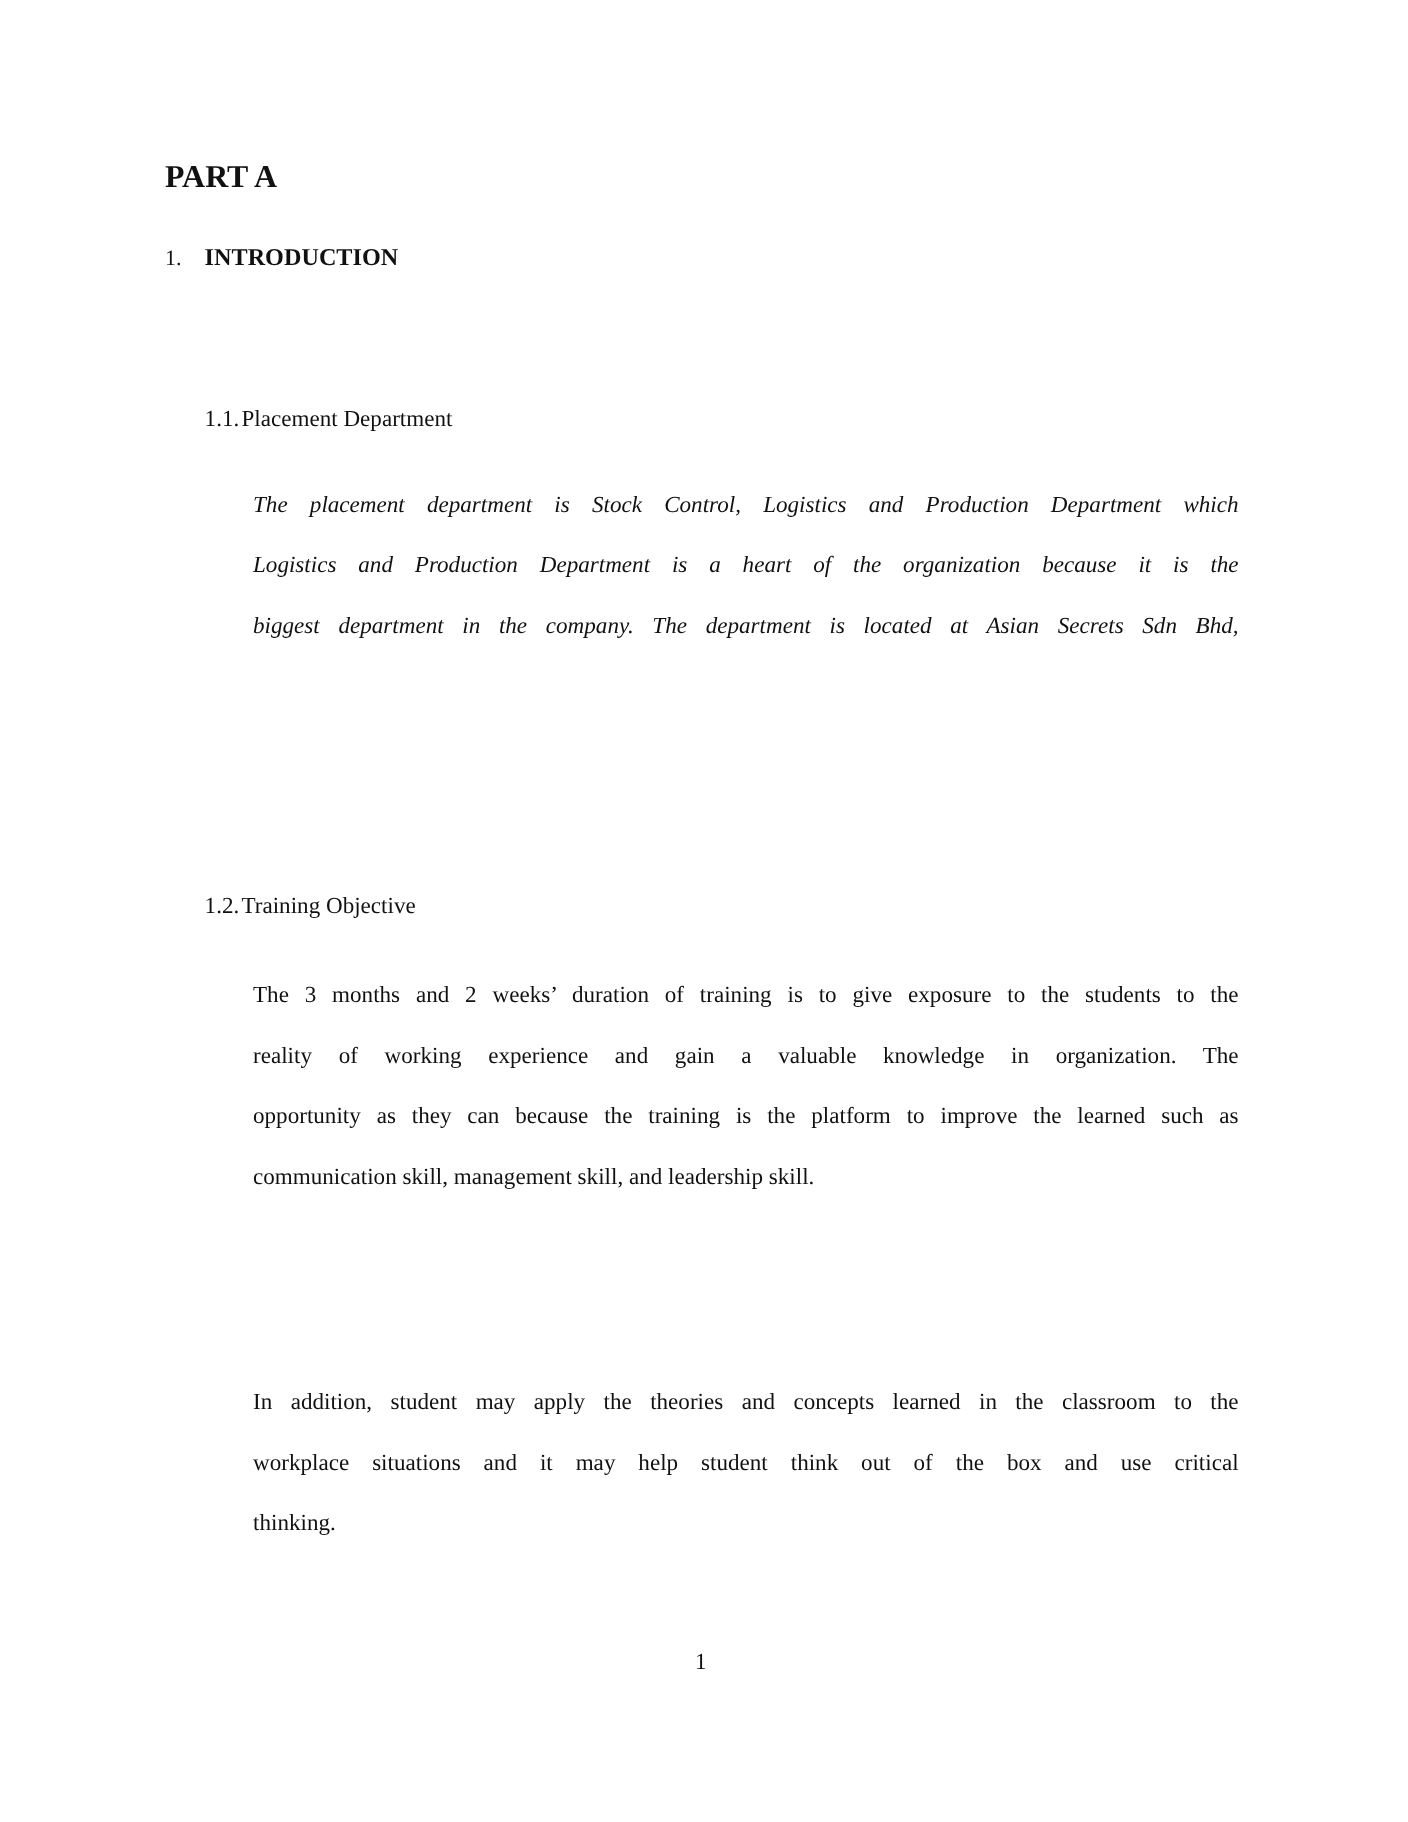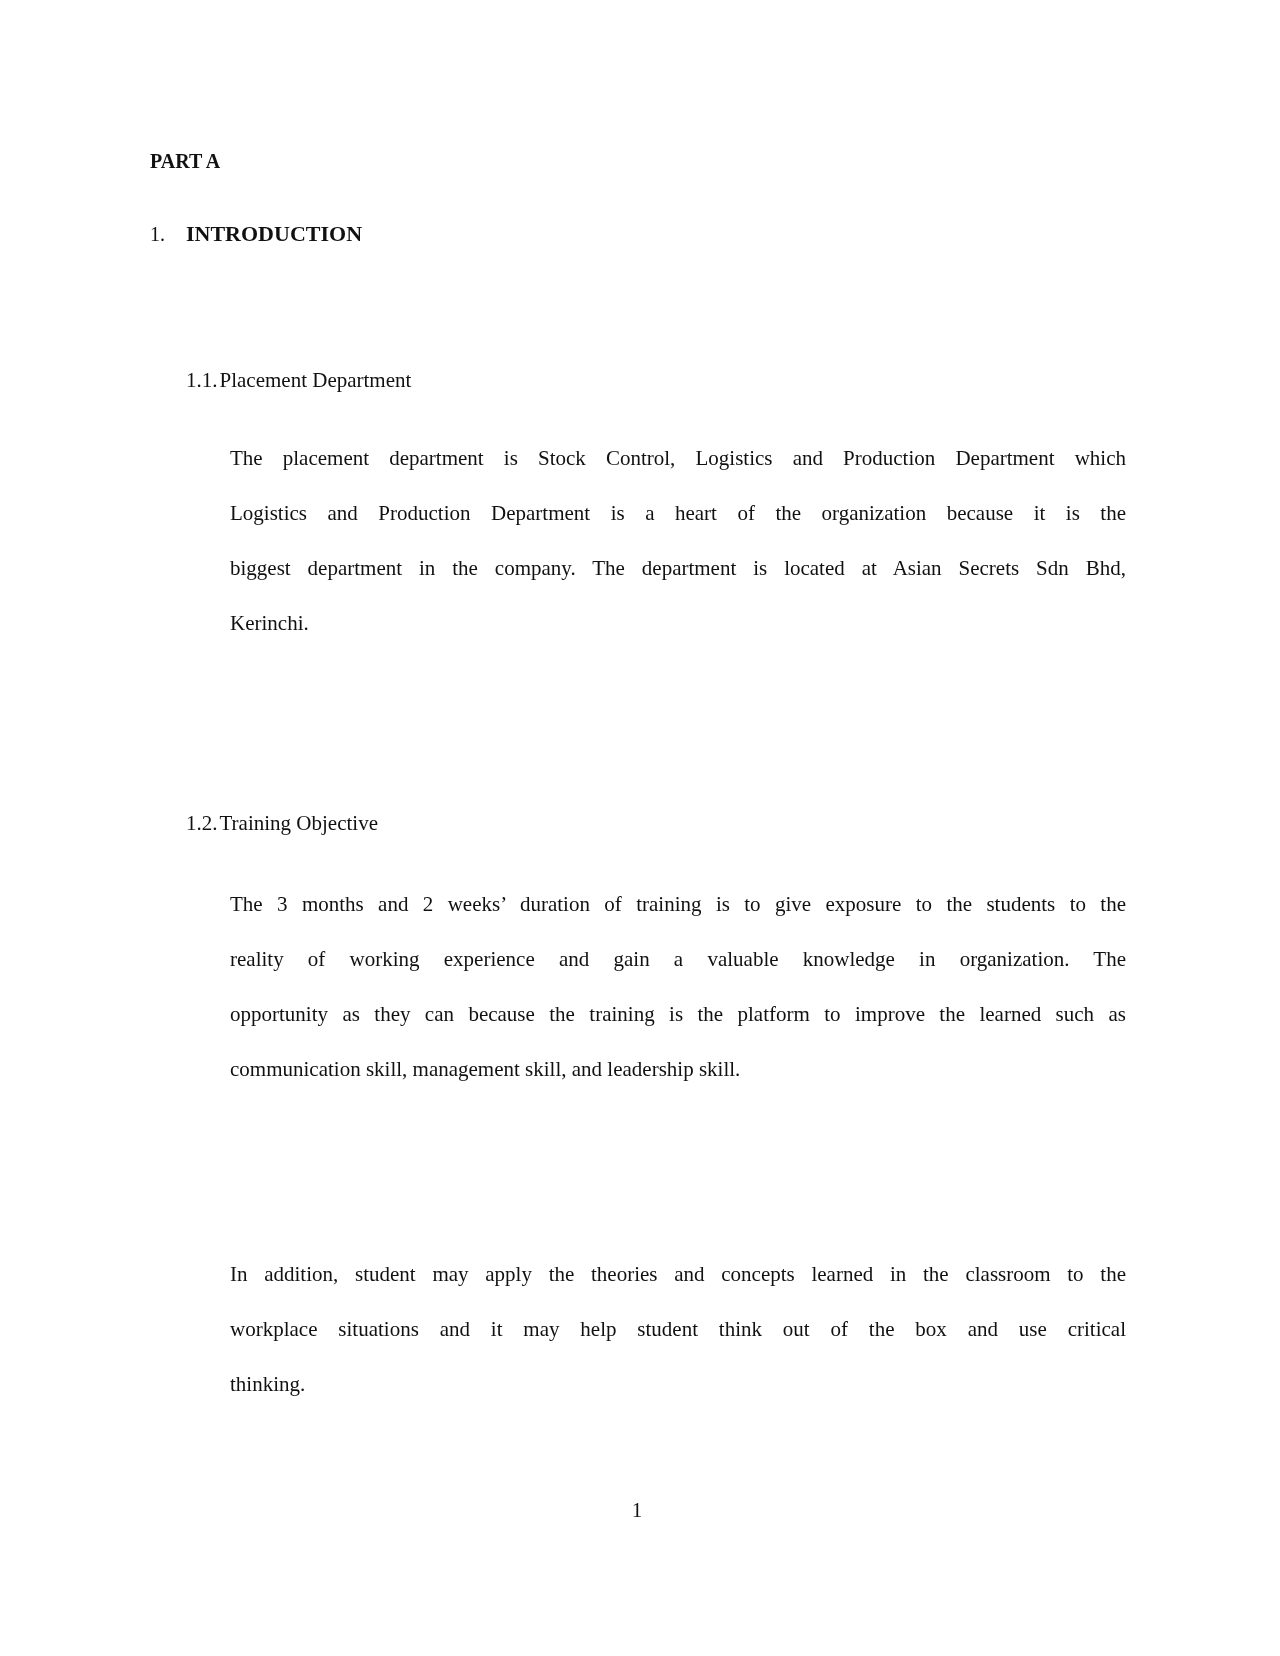--- a/index.html
+++ b/index.html
@@ -12,21 +12,21 @@
       height: 1656px;
       position: relative;
       overflow: hidden;
       font-family: "Liberation Serif", "DejaVu Serif", serif;
       color: #111111;
     }
     .abs { position: absolute; }
     .part-title {
       left: 150px;
       top: 147px;
-      font-size: 20px;
+      font-size: 29px;
       font-weight: bold;
       line-height: 28px;
       white-space: nowrap;
     }
     .h1 {
       left: 150px;
       top: 220px;
       font-size: 22px;
       line-height: 28px;
       white-space: nowrap;
@@ -80,25 +80,24 @@
 <div class="abs part-title">PART A</div>
 
 <div class="abs h1">
   <span class="num">1.</span><span class="title">INTRODUCTION</span>
 </div>
 
 <div class="abs h2" style="top:366px;">
   <span class="num">1.1.</span><span>Placement Department</span>
 </div>
 
-<div class="abs para" style="top:431px;">
+<div class="abs para" style="top:431px;font-style:italic;">
   <span class="line just">The placement department is Stock Control, Logistics and Production Department which</span>
   <span class="line just">Logistics and Production Department is a heart of the organization because it is the</span>
   <span class="line just">biggest department in the company. The department is located at Asian Secrets Sdn Bhd,</span>
-  <span class="line">Kerinchi.</span>
 </div>
 
 <div class="abs h2" style="top:809px;">
   <span class="num">1.2.</span><span>Training Objective</span>
 </div>
 
 <div class="abs para" style="top:877px;">
   <span class="line just">The 3 months and 2 weeks’ duration of training is to give exposure to the students to the</span>
   <span class="line just">reality of working experience and gain a valuable knowledge in organization. The</span>
   <span class="line just">opportunity as they can because the training is the platform to improve the learned such as</span>

